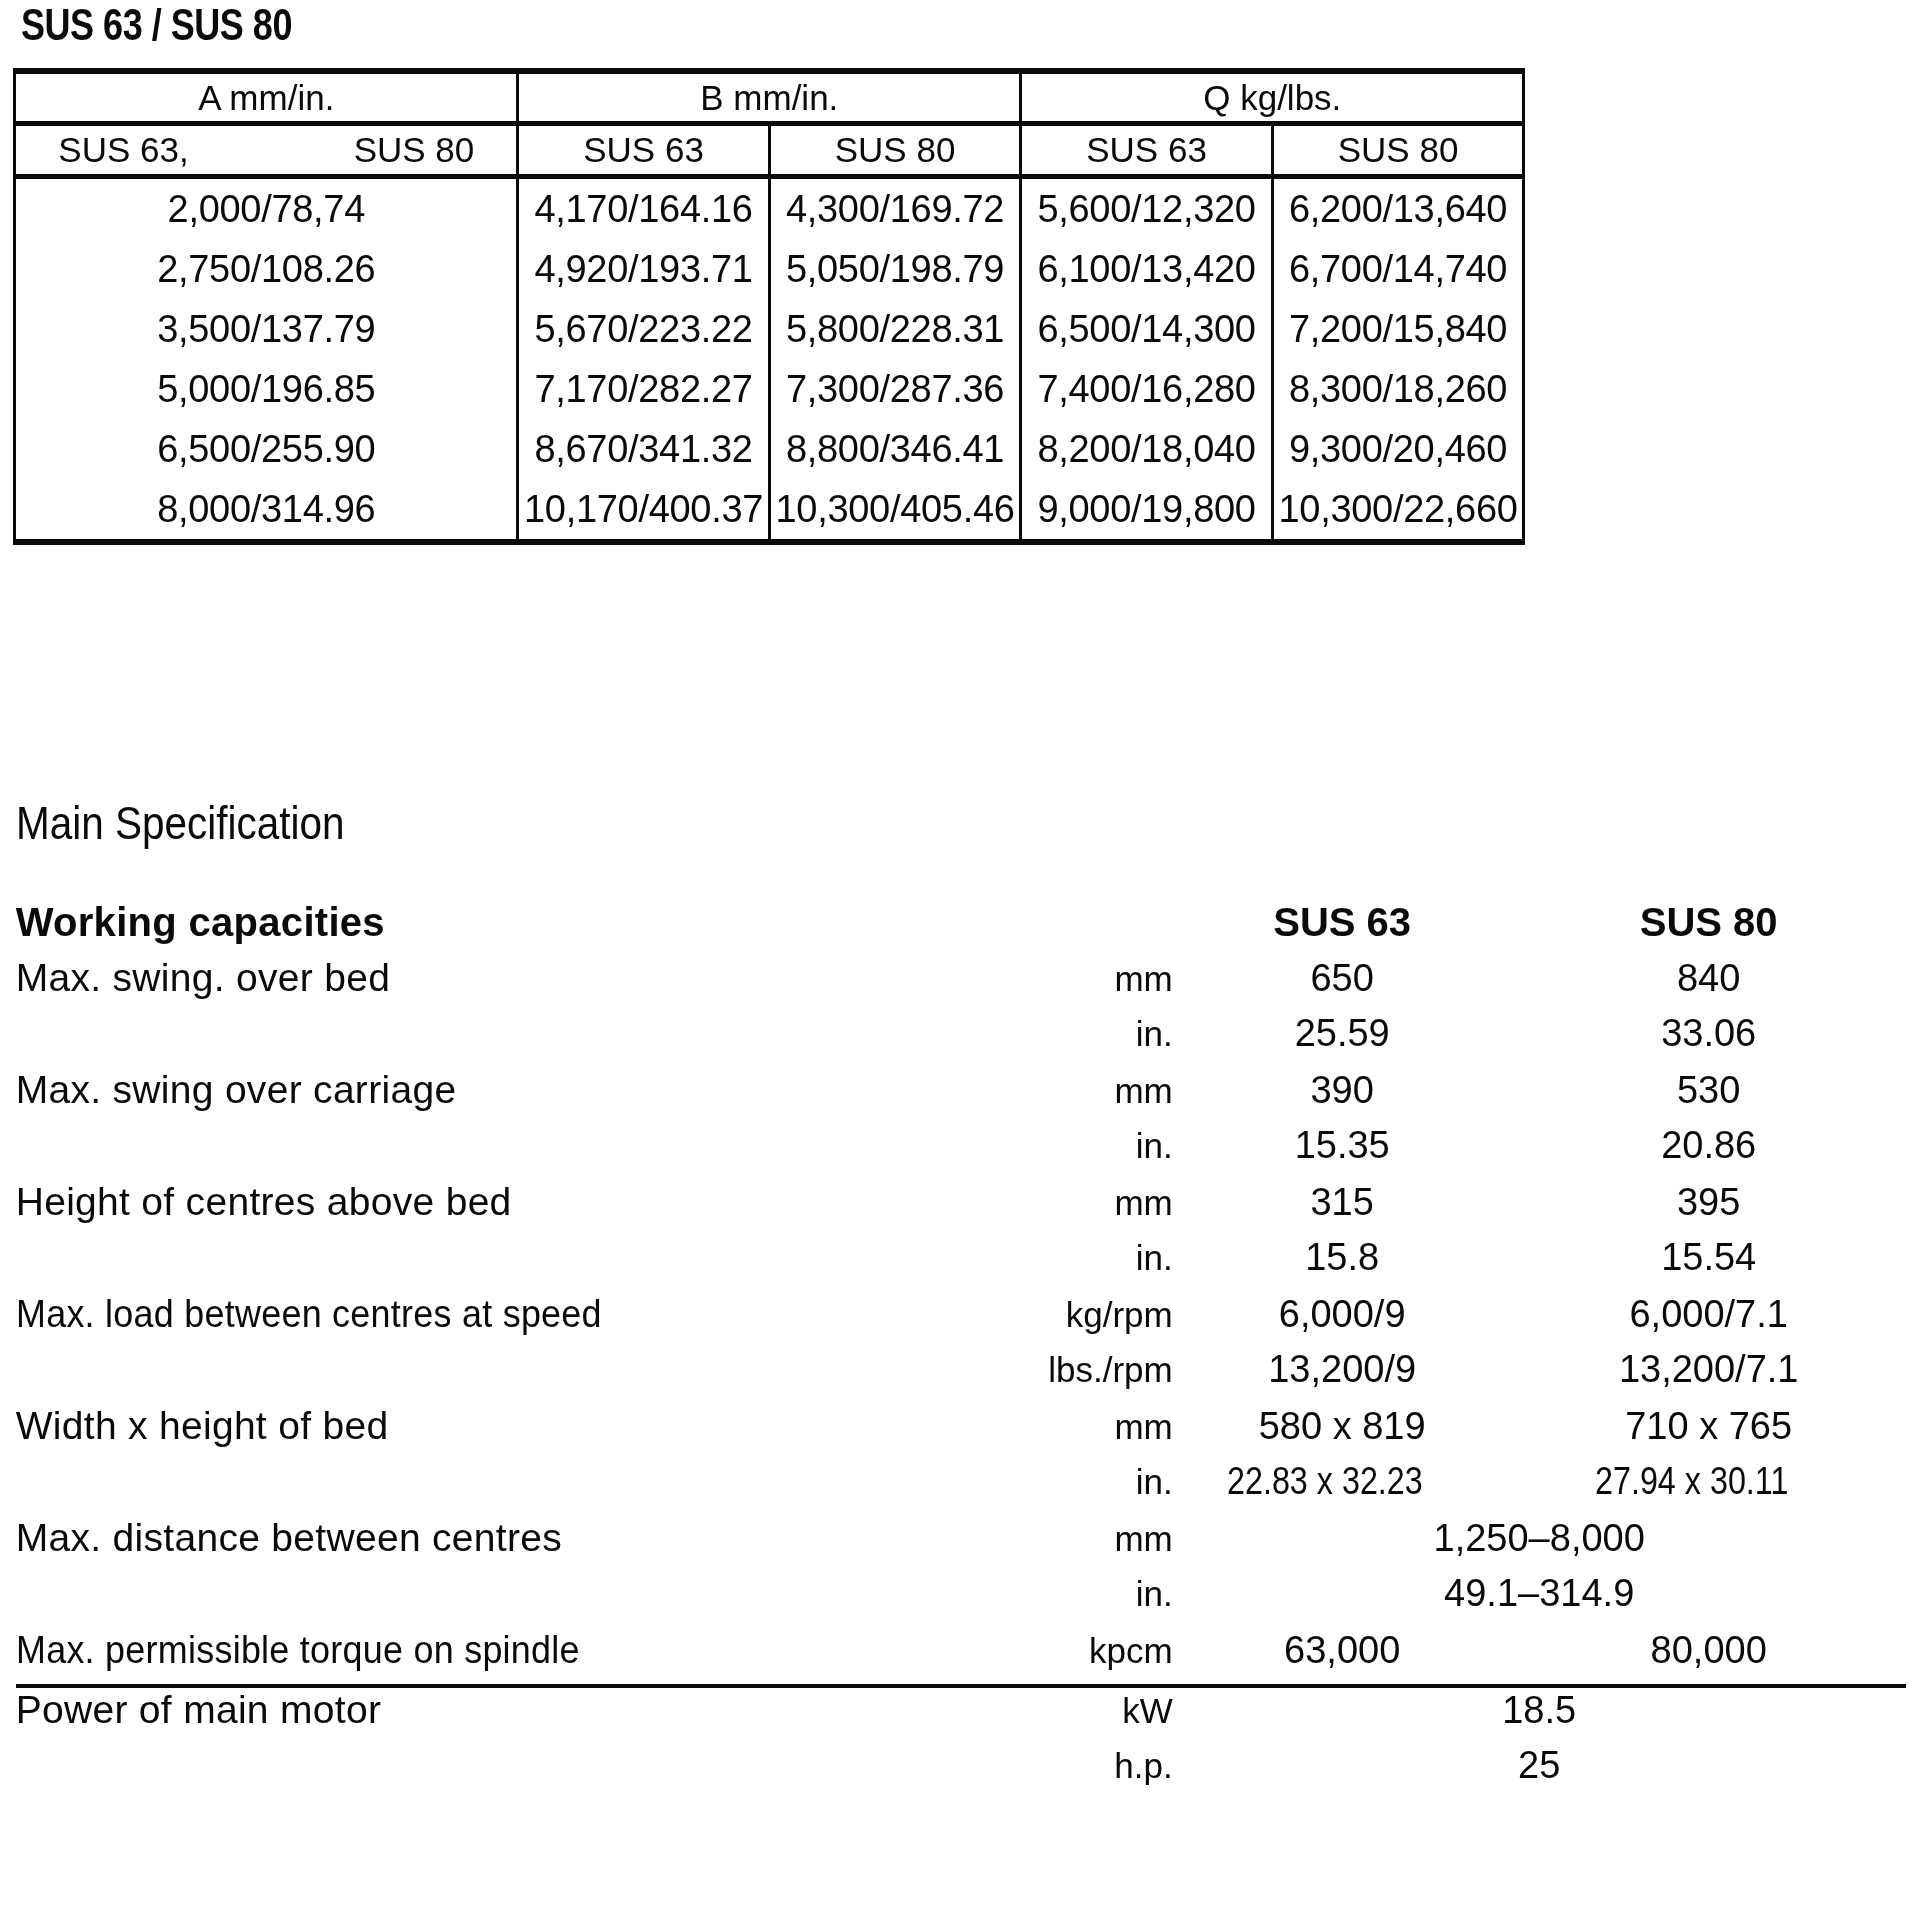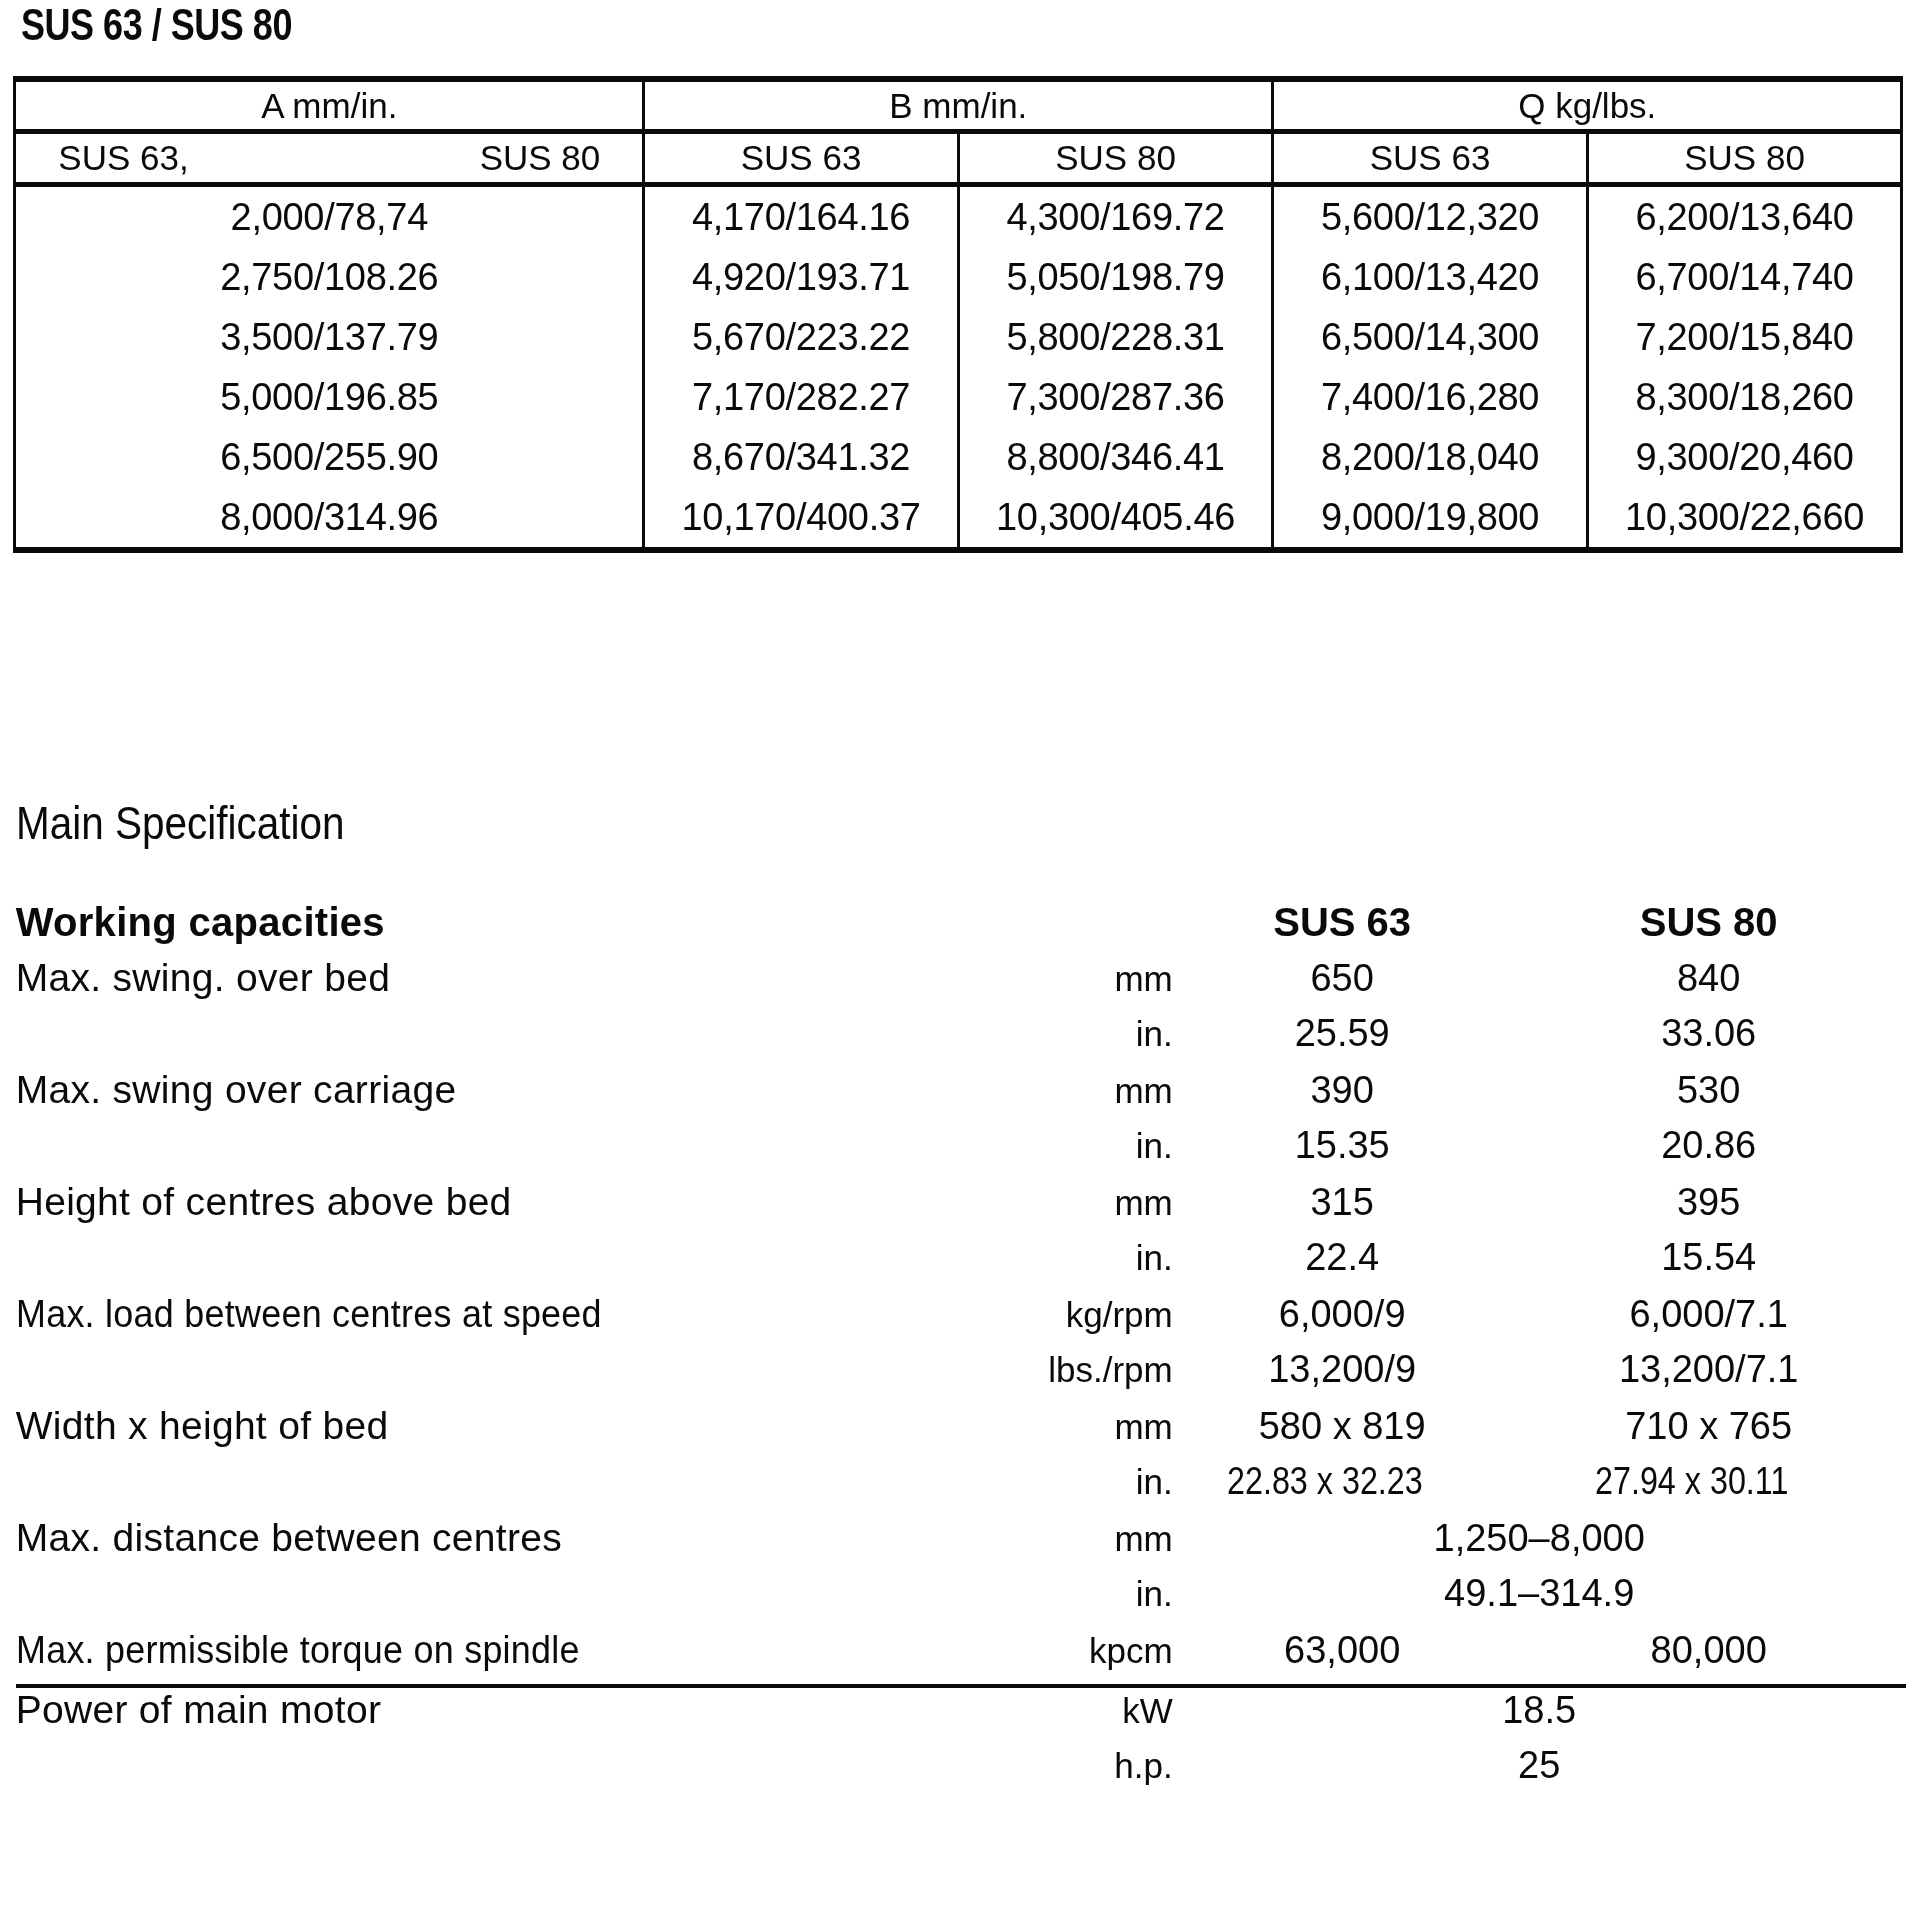--- a/index.html
+++ b/index.html
@@ -33,22 +33,22 @@
     line-height: 1;
     transform: scaleX(0.80);
     transform-origin: left top;
     white-space: nowrap;
   }
 
   
   .dim-table-wrap {
     position: absolute;
     left: 13.3px;
-    top: 76px;
-    width: 1890px;
+    top: 68px;
+    width: 1512px;
   }
   table.dim {
     border-collapse: collapse;
     width: 100%;
     table-layout: fixed;
   }
   table.dim td, table.dim th {
     border-left: 3px solid #0a0a0a;
     border-right: 3px solid #0a0a0a;
     font-weight: normal;
@@ -255,21 +255,21 @@
         </tr>
         <tr class="spec-row">
           <td class="c-label">Height of centres above bed</td>
           <td class="c-unit">mm</td>
           <td class="c-v63">315</td>
           <td class="c-v80">395</td>
         </tr>
         <tr class="spec-row">
           <td class="c-label"></td>
           <td class="c-unit">in.</td>
-          <td class="c-v63">22.4</td>
+          <td class="c-v63">15.8</td>
           <td class="c-v80">15.54</td>
         </tr>
         <tr class="spec-row">
           <td class="c-label"><span class="squeeze">Max. load between centres at speed</span></td>
           <td class="c-unit">kg/rpm</td>
           <td class="c-v63">6,000/9</td>
           <td class="c-v80">6,000/7.1</td>
         </tr>
         <tr class="spec-row">
           <td class="c-label"></td>

